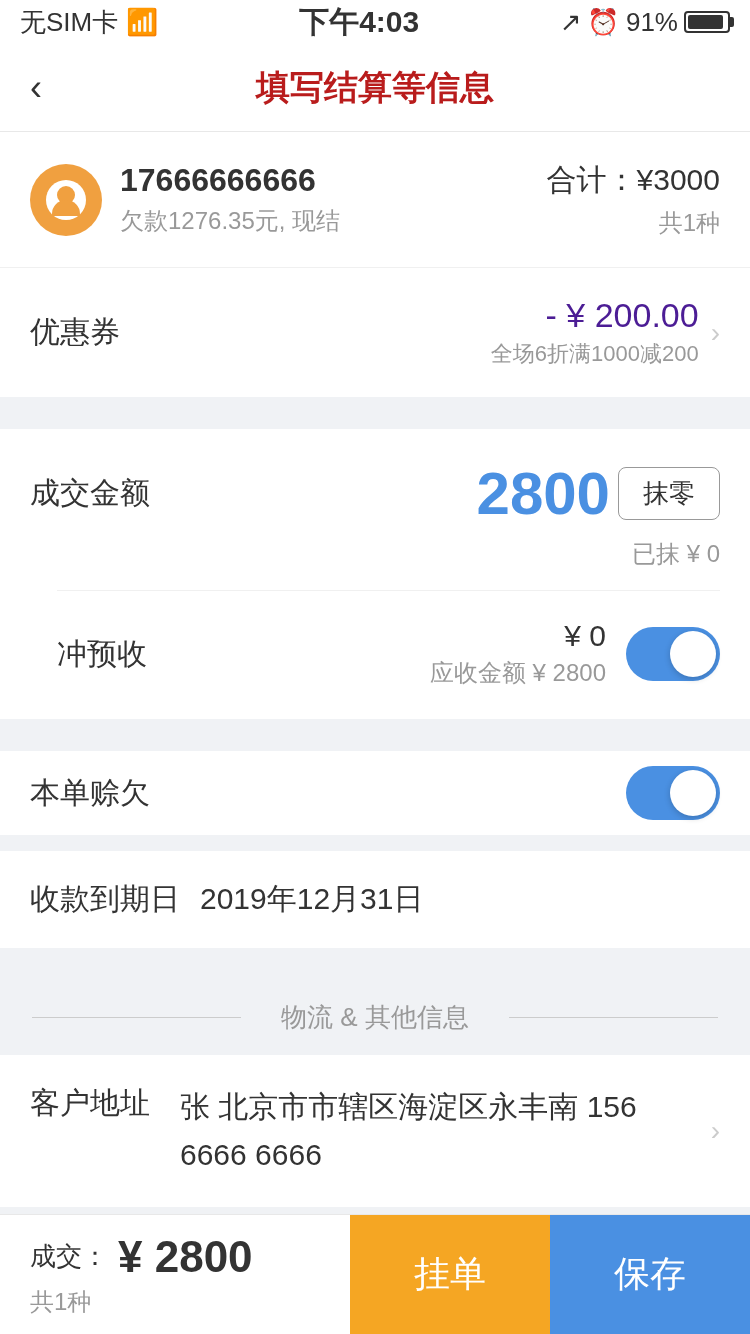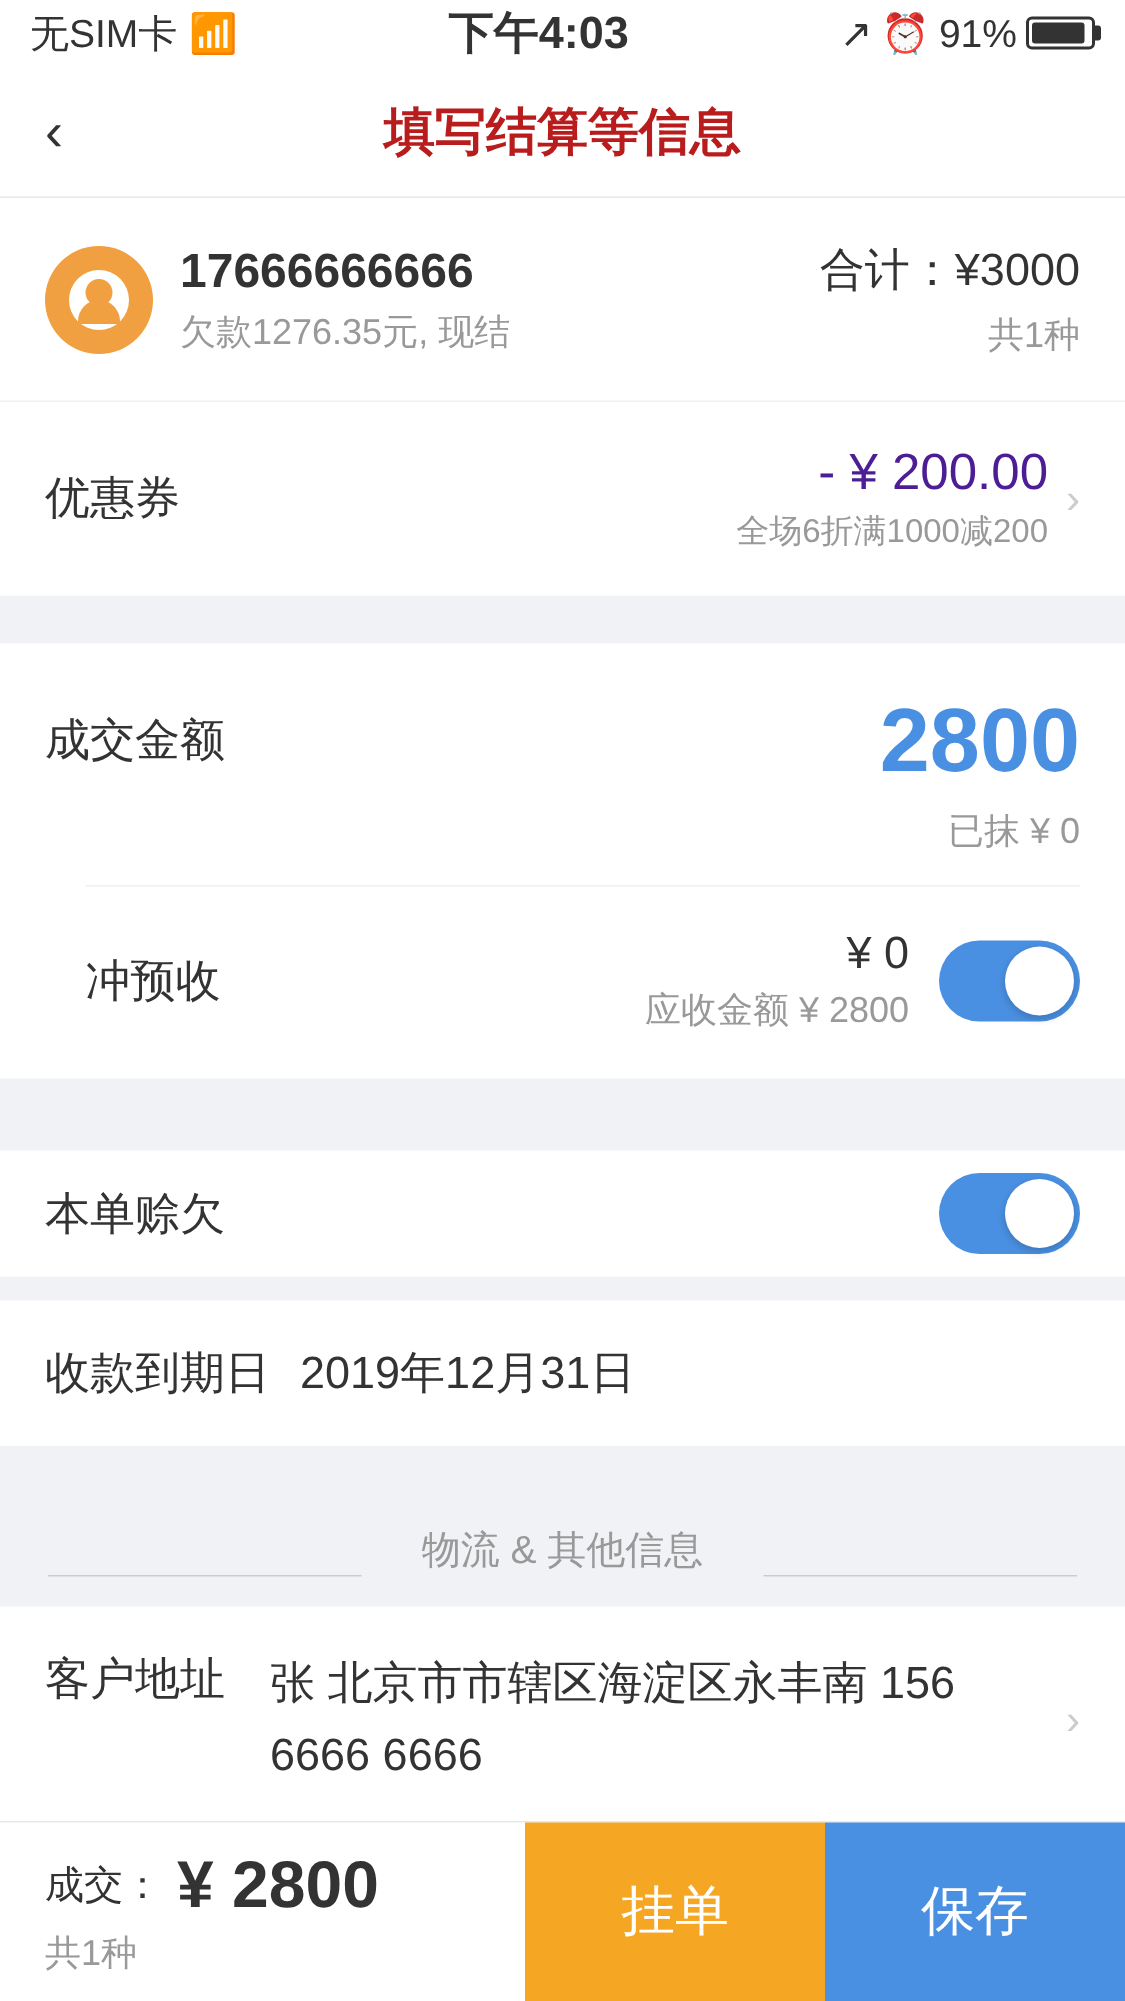--- a/index.html
+++ b/index.html
@@ -304,21 +304,20 @@
     }
 
     
     .debt-section {
       background: #fff;
       padding: 15px 30px;
       display: flex;
       align-items: center;
       justify-content: space-between;
       margin-bottom: 16px;
-      margin-top: 16px;
     }
     .debt-label {
       font-size: 30px;
       color: #333;
     }
 
     
     .duedate-section {
       background: #fff;
       padding: 28px 30px;
@@ -335,21 +334,21 @@
     }
     .duedate-value {
       font-size: 30px;
       color: #333;
     }
 
     
     .logistics-header {
       background: #f0f2f5;
       display: flex;
-      align-items: flex-end;
+      align-items: center;
       justify-content: center;
       padding: 20px 12px;
       gap: 20px;
     }
     .logistics-line {
       flex: 1;
       height: 1px;
       background: #ccc;
       margin: 0 20px;
     }
@@ -504,20 +503,21 @@
     </div>
   </div>
 
   <div class="divider"></div>
 
   <div class="amount-section">
     <div class="amount-row">
       <span class="amount-label">成交金额</span>
       <div class="amount-right">
         <span class="amount-number">2800</span>
+        <button class="round-off-btn">抹零</button>
       </div>
     </div>
     <div class="amount-sub">已抹  ¥ 0</div>
 
     <div class="precharge-section" style="padding: 28px 0 0 0; margin-top: 20px;">
       <span class="precharge-label">冲预收</span>
       <div class="precharge-right">
         <div class="precharge-value">
           <div class="precharge-amount">¥ 0</div>
           <div class="precharge-sub">应收金额 ¥ 2800</div>

